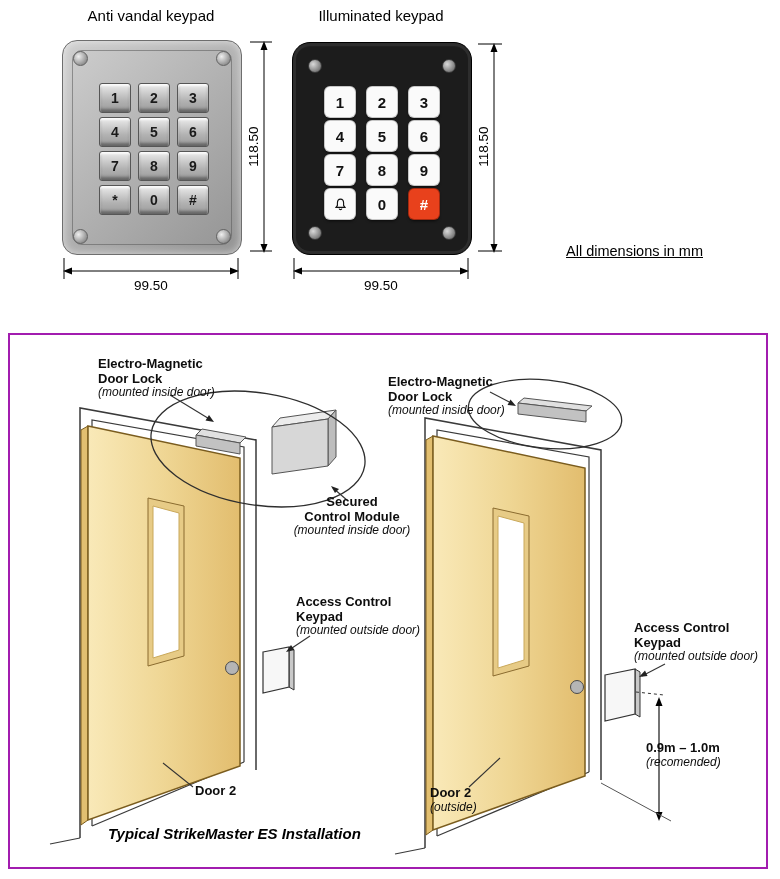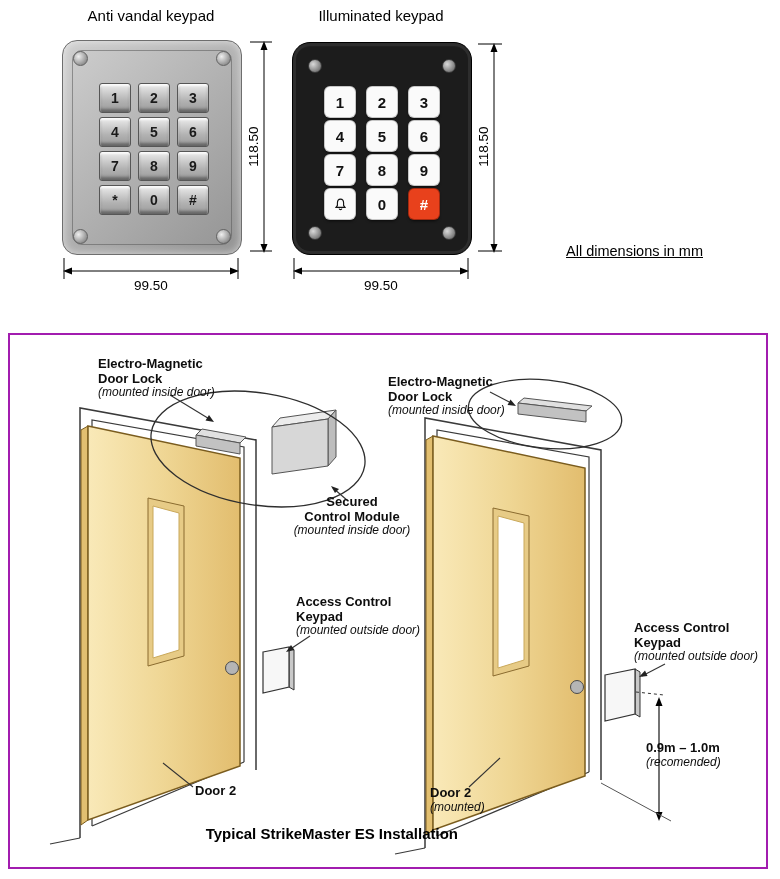--- a/index.html
+++ b/index.html
@@ -59,22 +59,22 @@
   .lbl .b{display:block;font-weight:bold;font-size:13px;}
   .lbl .i{display:block;font-style:italic;font-size:12px;}
   .lbl-emdl1{left:88px;top:22px;}
   .lbl-emdl2{left:378px;top:40px;}
   .lbl-scm{left:283px;top:160px;width:118px;text-align:center;}
   .lbl-ack1{left:286px;top:260px;}
   .lbl-ack2{left:624px;top:286px;}
   .lbl-door1{left:185px;top:449px;}
   .lbl-door2{left:420px;top:451px;width:72px;}
   .lbl-mh{left:636px;top:406px;}
-  .box-title{position:absolute;left:98px;top:490px;width:350px;text-align:right;
-       font-weight:bold;font-size:15px;color:#000;}
+  .box-title{position:absolute;left:98px;top:490px;width:350px;text-align:left;
+       font-weight:bold;font-size:15px;color:#000;font-style:italic;}
 </style>
 </head>
 <body>
 
 <div class="canvas">
 
   <div class="kp-title t1">Anti vandal keypad</div>
   <div class="kp-title t2">Illuminated keypad</div>
 
   <div class="kp1">
@@ -266,21 +266,21 @@
     <div class="lbl lbl-ack2">
       <span class="b">Access Control</span>
       <span class="b">Keypad</span>
       <span class="i">(mounted outside door)</span>
     </div>
     <div class="lbl lbl-door1">
       <span class="b">Door 2</span>
     </div>
     <div class="lbl lbl-door2">
       <span class="b">Door 2</span>
-      <span class="i">(mounted)</span>
+      <span class="i">(outside)</span>
     </div>
     <div class="lbl lbl-mh">
       <span class="b">0.9m – 1.0m</span>
       <span class="i">(recomended)</span>
     </div>
     <div class="box-title">Typical StrikeMaster ES Installation</div>
   </div>
 
 </div>
 

